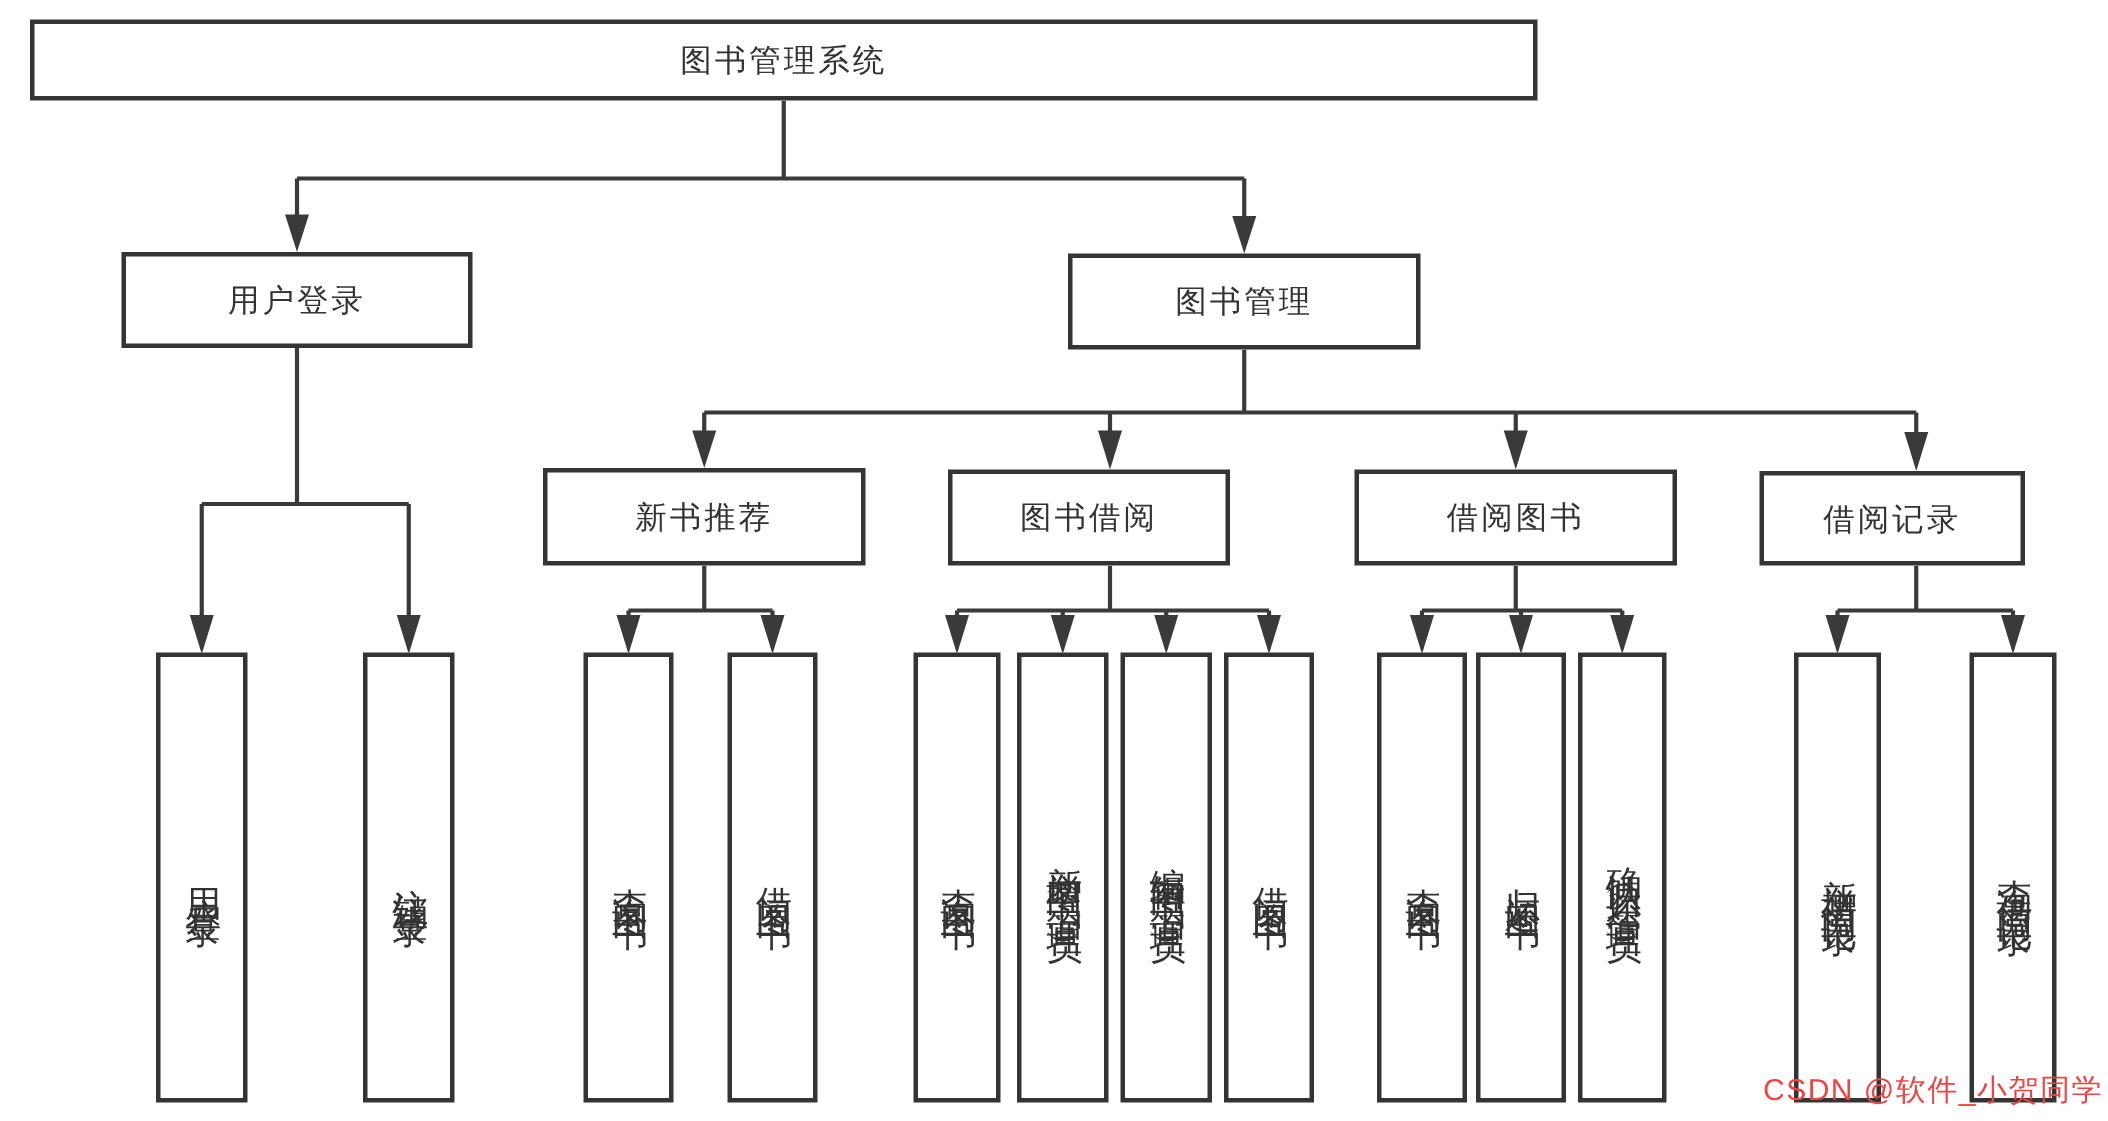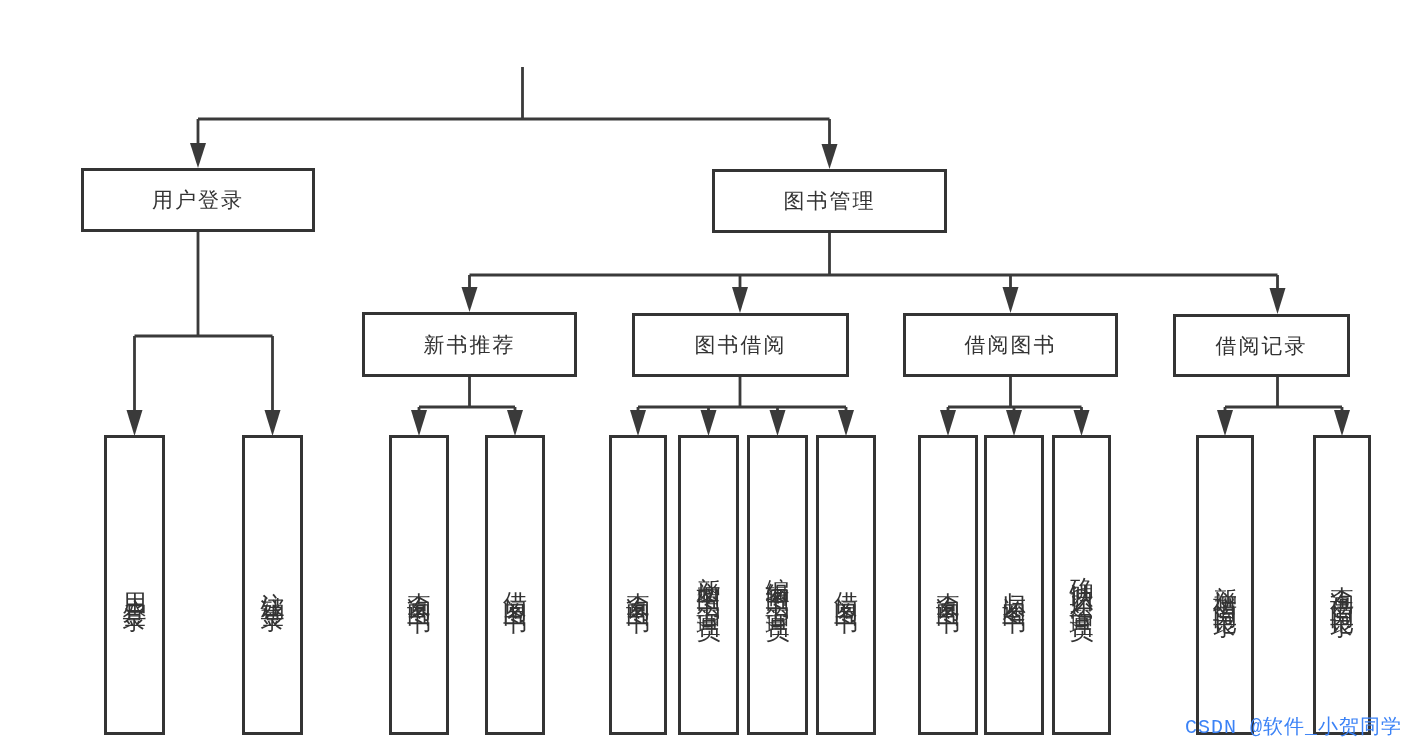--- a/index.html
+++ b/index.html
@@ -24,22 +24,22 @@
     color:#333333; white-space:nowrap;
   }
   .vbox { top:435px; height:300px; }
   .vlabel {
     writing-mode:vertical-rl;
     font-size:24px; line-height:1; letter-spacing:6px;
     color:#333333;
   }
   .watermark {
     position:absolute; right:3px; bottom:7px;
-    font-size:20px; color:#3b82f6; letter-spacing:1px;
-    z-index:3; white-space:nowrap;font-family:Liberation Mono, monospace;
+    font-size:20px; color:#ef4444; letter-spacing:1px;
+    z-index:3; white-space:nowrap;
   }
 </style>
 </head>
 <body>
 
 <div class="canvas">
 
   <svg class="connectors" width="1405" height="747" viewBox="0 0 1405 747" fill="none" stroke="#3a3a3a" stroke-width="2.8">
 
     <g>
@@ -83,32 +83,35 @@
       <polygon points="1073.5,410 1089.5,410 1081.5,436" fill="#3a3a3a" stroke="none"></polygon>
     </g>
 
     <g>
       <path d="M1277.5 377 V407 M1225 407 H1342 M1225 407 V412 M1342 407 V412"></path>
       <polygon points="1217,410 1233,410 1225,436" fill="#3a3a3a" stroke="none"></polygon>
       <polygon points="1334,410 1350,410 1342,436" fill="#3a3a3a" stroke="none"></polygon>
     </g>
   </svg>
 
+  <div class="box" style="left:20px;top:13px;width:1005px;height:54px">
+    <span class="hlabel">图书管理系统</span>
+  </div>
 
   <div class="box" style="left:81px;top:168px;width:234px;height:64px">
     <span class="hlabel">用户登录</span>
   </div>
   <div class="box" style="left:362px;top:312px;width:215px;height:65px">
     <span class="hlabel">新书推荐</span>
   </div>
 
   <div class="box" style="left:712px;top:169px;width:235px;height:64px">
     <span class="hlabel">图书管理</span>
   </div>
-  <div class="box" style="left:632px;top:313px;width:217px;height:64px">
+  <div class="box" style="left:632px;top:313px;width:188px;height:64px">
     <span class="hlabel">图书借阅</span>
   </div>
   <div class="box" style="left:903px;top:313px;width:215px;height:64px">
     <span class="hlabel">借阅图书</span>
   </div>
   <div class="box" style="left:1173px;top:314px;width:177px;height:63px">
     <span class="hlabel">借阅记录</span>
   </div>
 
   <div class="box vbox" style="left:104px;width:61px">

